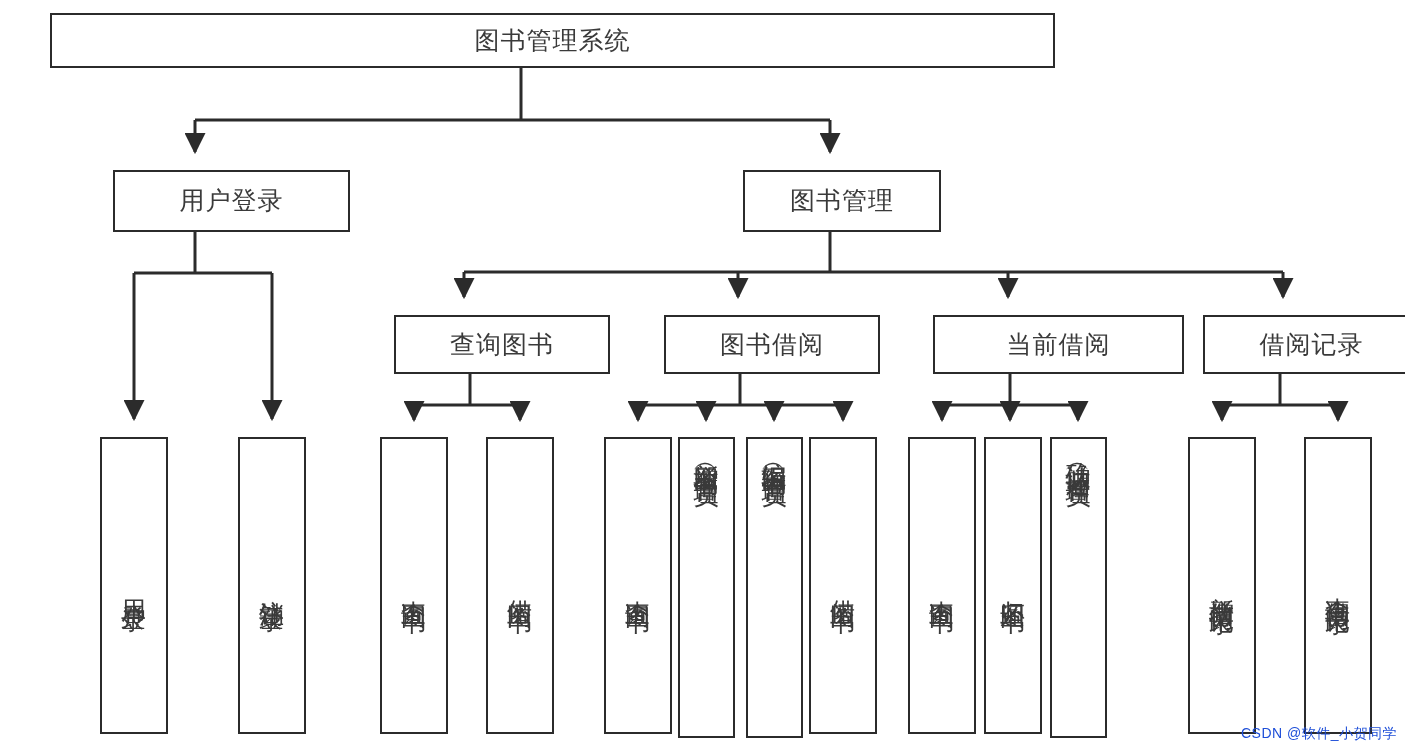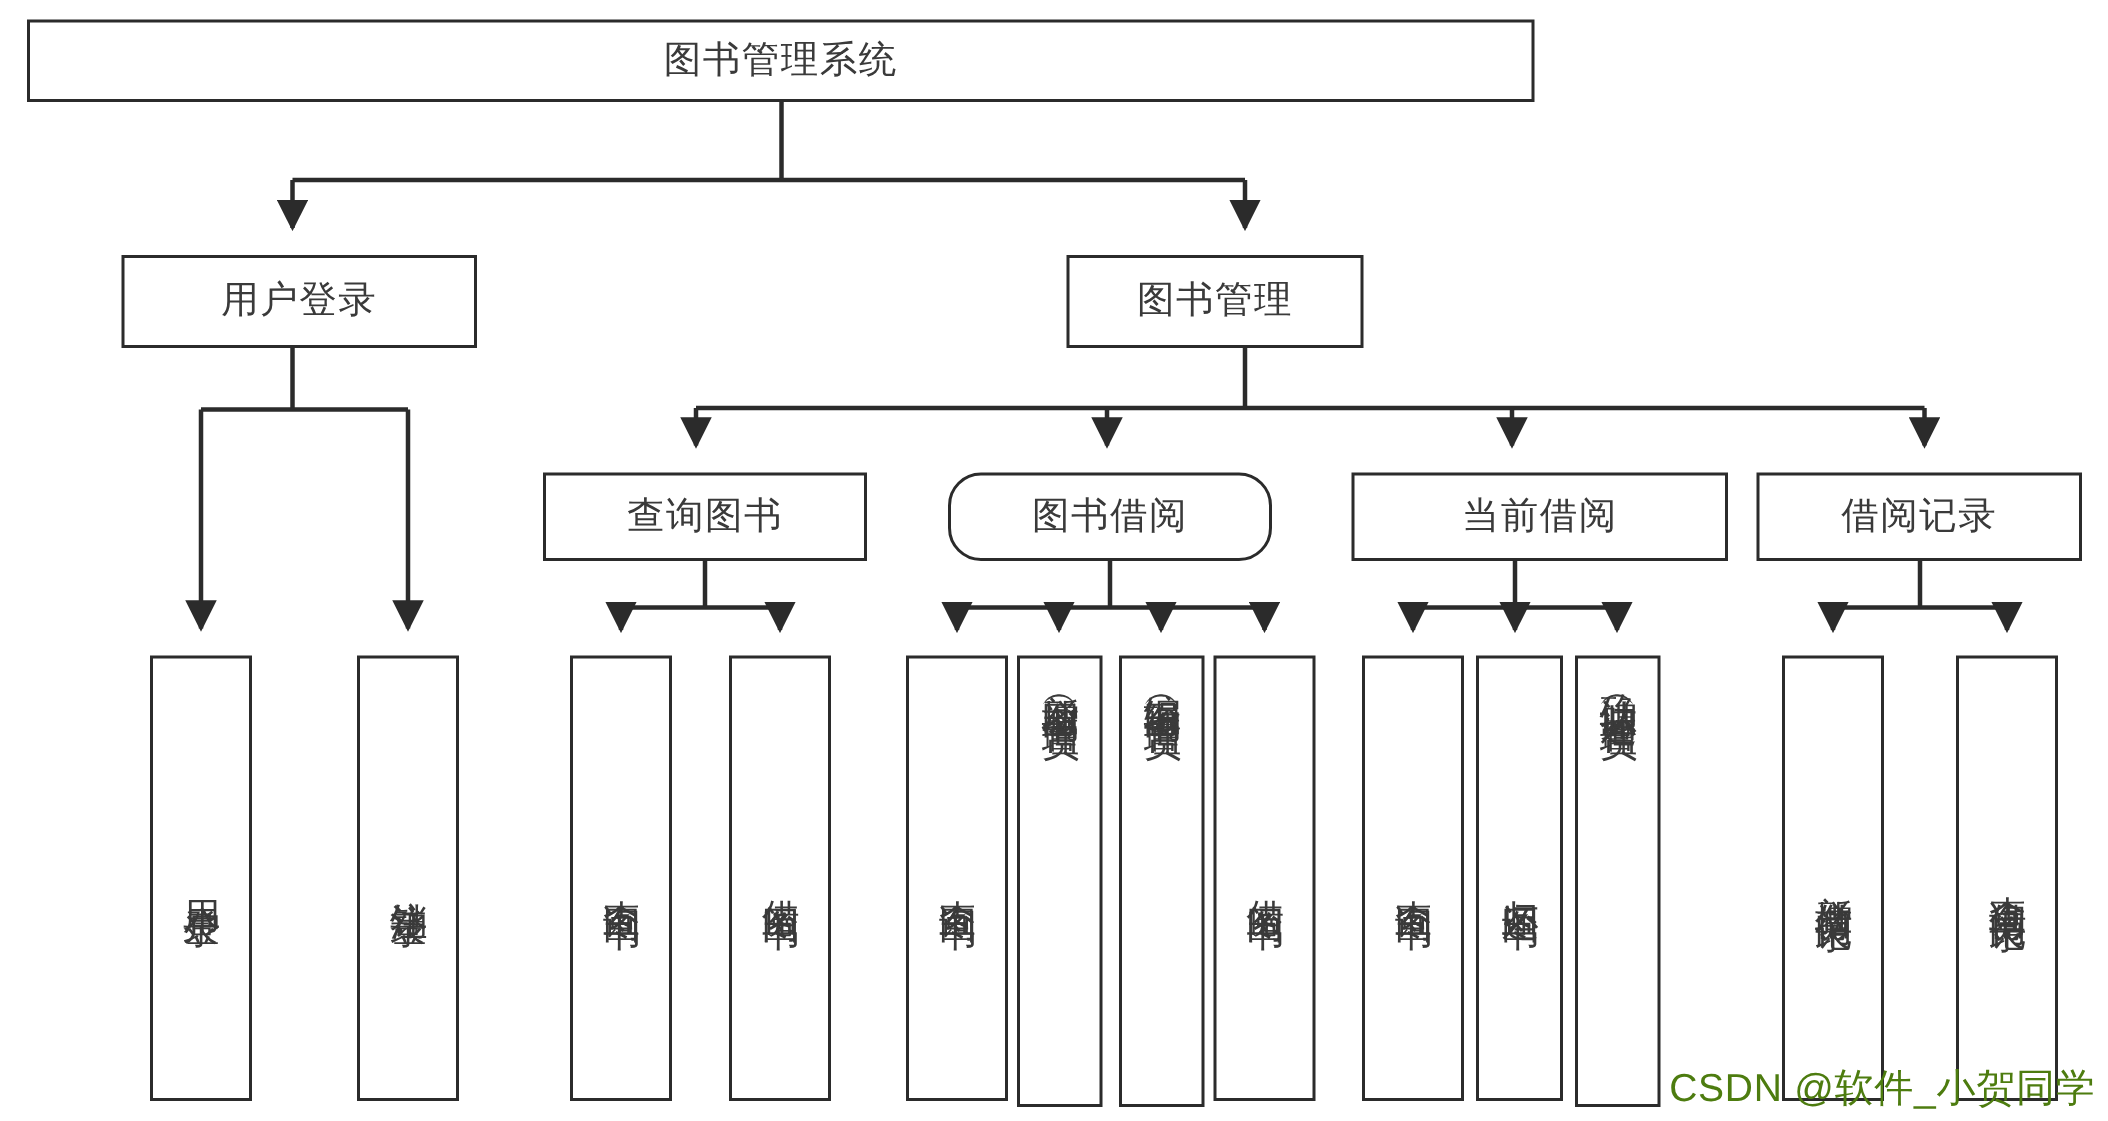--- a/index.html
+++ b/index.html
@@ -32,20 +32,21 @@
     background: #ffffff;
     display: flex;
     align-items: center;
     justify-content: center;
     color: #3a3a3a;
   }
   .node-box.horizontal {
     font-size: 25px;
     letter-spacing: 1px;
     line-height: 1.1;
+    margin-left: 32px;
   }
   .node-box.vertical {
     writing-mode: vertical-rl;
     text-orientation: upright;
     font-size: 25px;
     line-height: 1.28;
     letter-spacing: 3px;
     align-items: center;
     justify-content: center;
     padding: 4px 0;
@@ -54,22 +55,22 @@
   .node-box.vertical.toptext {
     justify-content: flex-start;
   }
   .node-label {
     display: block;
   }
   #watermark {
     position: absolute;
     right: 8px;
     bottom: 4px;
-    font-size: 26px;
-    color: #4d7c0f;
+    font-size: 14px;
+    color: #1d4ed8;
     letter-spacing: 0.5px;
     white-space: nowrap;
     pointer-events: none;
   }
 </style>
 </head>
 <body>
 
 <div id="diagram-root">
 
@@ -131,21 +132,21 @@
   <div class="node-box horizontal" style="left:81px; top:170px; width:237px; height:62px;">
     <span class="node-label">用户登录</span>
   </div>
   <div class="node-box horizontal" style="left:711px; top:170px; width:198px; height:62px;">
     <span class="node-label">图书管理</span>
   </div>
 
   <div class="node-box horizontal" style="left:362px; top:315px; width:216px; height:59px;">
     <span class="node-label">查询图书</span>
   </div>
-  <div class="node-box horizontal" style="left:632px; top:315px; width:216px; height:59px;border-radius:22px;">
+  <div class="node-box horizontal" style="left:632px; top:315px; width:216px; height:59px;">
     <span class="node-label">图书借阅</span>
   </div>
   <div class="node-box horizontal" style="left:901px; top:315px; width:251px; height:59px;">
     <span class="node-label">当前借阅</span>
   </div>
   <div class="node-box horizontal" style="left:1171px; top:315px; width:217px; height:59px;">
     <span class="node-label">借阅记录</span>
   </div>
 
   <div class="node-box vertical" style="left:100px; top:437px; width:68px; height:297px;">

